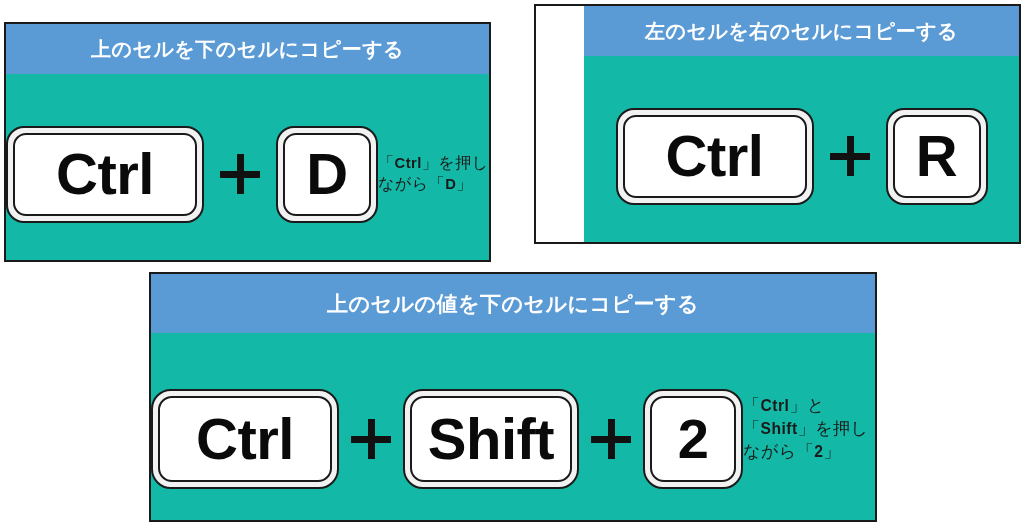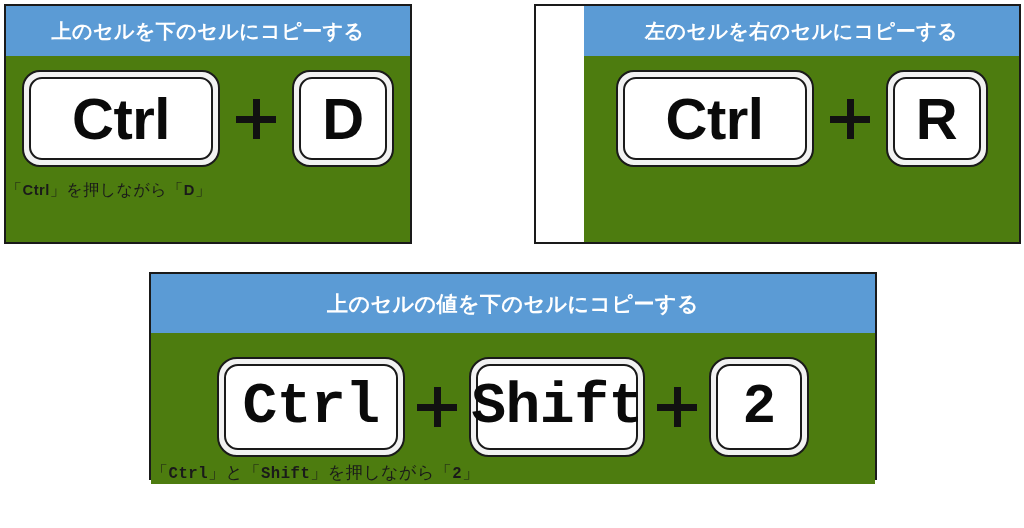--- a/index.html
+++ b/index.html
@@ -17,45 +17,45 @@
 
   
   .panel {
     position: absolute;
     box-sizing: border-box;
     border: 2px solid #1a1a1a;
     background: #ffffff;
     display: flex;
     flex-direction: column;
   }
-  #panel-1 { left: 4px;   top: 4px;   width: 408px; height: 240px; }
+  #panel-1 { left: 4px;   top: 22px;   width: 487px; height: 240px; }
   #panel-2 { left: 534px; top: 4px;   width: 487px; height: 240px; padding-left: 48px; }
-  #panel-3 { left: 149px; top: 272px; width: 728px; height: 208px; font-family: Liberation Mono, monospace; }
+  #panel-3 { left: 149px; top: 272px; width: 728px; height: 250px; }
 
   .panel-header {
     background: #5B9BD5;
     color: #ffffff;
     font-weight: bold;
     display: flex;
     align-items: center;
     justify-content: center;
     letter-spacing: 0.5px;
     flex: 0 0 auto;
   }
   #panel-1 .panel-header,
   #panel-2 .panel-header { height: 50px; font-size: 20px; }
   #panel-3 .panel-header { height: 59px; font-size: 21px; }
 
   .panel-body {
     flex: 1 1 auto;
     display: flex;
-    flex-direction: column;
+    flex-direction: row;
     align-items: center;
     justify-content: flex-start;
-    background: #4d7c0f;
+    background: #14b8a6;
   }
 
   
   .key-row {
     display: flex;
     align-items: center;
     justify-content: center;
     width: 100%;
   }
   #panel-1 .key-row, #panel-2 .key-row { margin-top: 14px; gap: 16px; }

